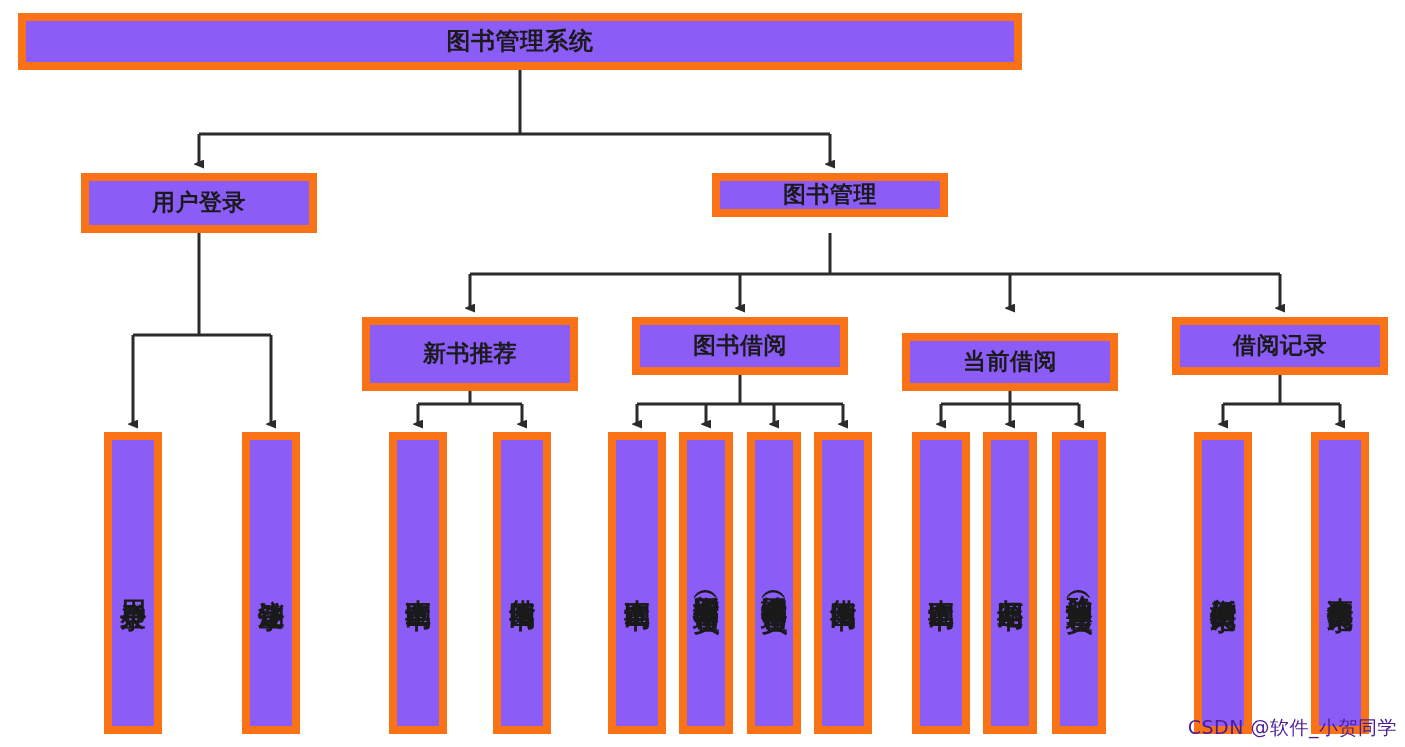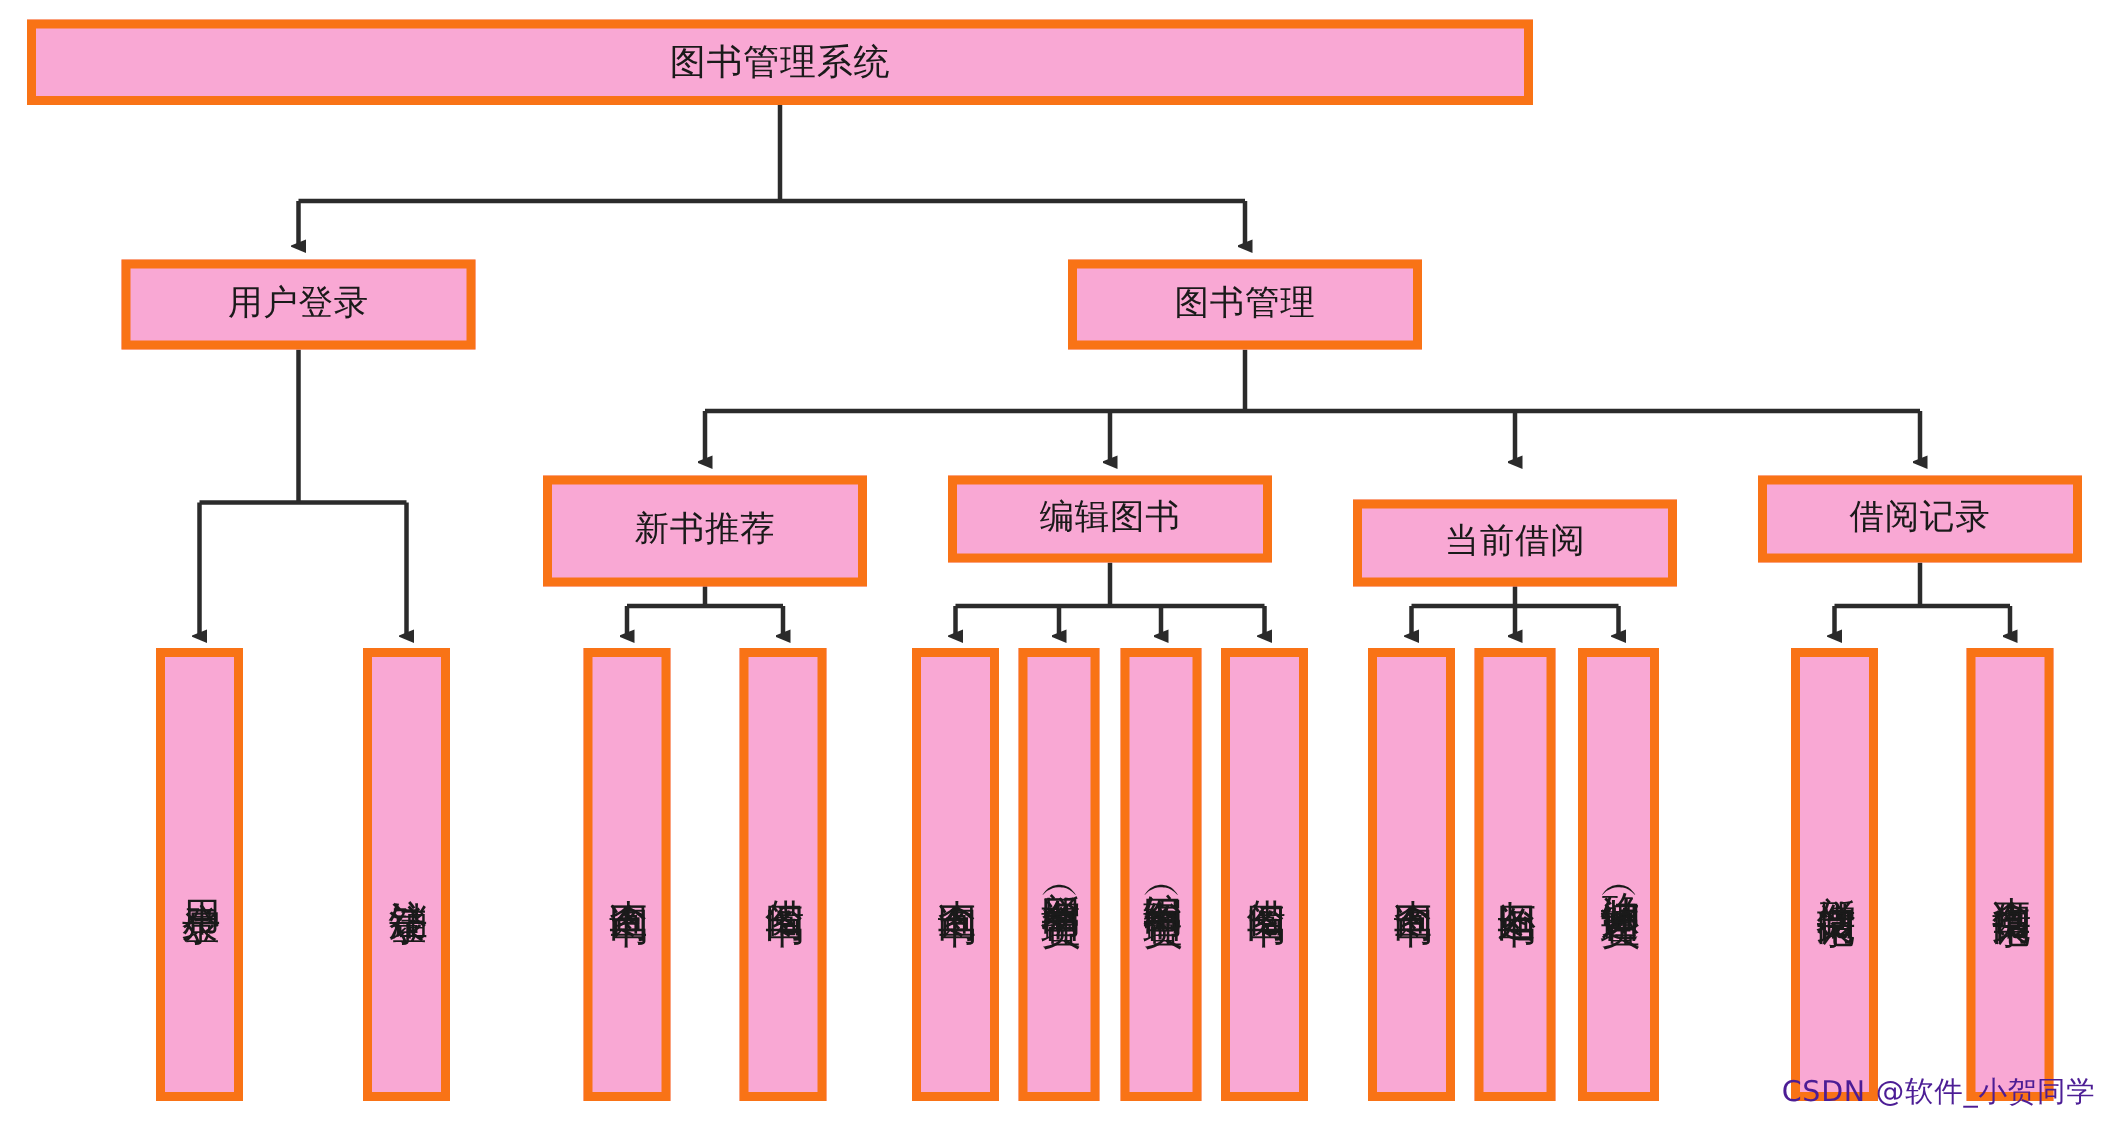--- a/index.html
+++ b/index.html
@@ -22,26 +22,27 @@
     position: absolute;
     left: 0;
     top: 0;
     width: 1405px;
     height: 747px;
     pointer-events: none;
   }
   .node {
     position: absolute;
     box-sizing: border-box;
-    border: 6px solid #f97316;
-    background: #f9a8d4;
+    border: 8px solid #f97316;
+    background: #8b5cf6;
     display: flex;
     align-items: center;
     justify-content: center;
     color: #1a1a1a;
+    font-weight: bold;
   }
   .node .label {
     display: block;
     line-height: 1.18;
     letter-spacing: 0.5px;
   }
   
   .node.horiz .label {
     font-size: 23px;
     white-space: nowrap;
@@ -133,29 +134,29 @@
     </g>
   </svg>
 
   <div class="node horiz root" style="left:18px; top:13px; width:1004px; height:57px;">
     <span class="label">图书管理系统</span>
   </div>
 
   <div class="node horiz" style="left:81px; top:173px; width:236px; height:60px;">
     <span class="label">用户登录</span>
   </div>
-  <div class="node horiz" style="left:712px; top:173px; width:236px; height:60px;justify-content:center;">
+  <div class="node horiz" style="left:712px; top:173px; width:236px; height:44px;justify-content:center;">
     <span class="label">图书管理</span>
   </div>
 
   <div class="node horiz" style="left:362px; top:317px; width:216px; height:74px;">
     <span class="label">新书推荐</span>
   </div>
   <div class="node horiz" style="left:632px; top:317px; width:216px; height:58px;">
-    <span class="label">编辑图书</span>
+    <span class="label">图书借阅</span>
   </div>
   <div class="node horiz" style="left:902px; top:333px; width:216px; height:58px;">
     <span class="label">当前借阅</span>
   </div>
   <div class="node horiz" style="left:1172px; top:317px; width:216px; height:58px;text-align:right;">
     <span class="label">借阅记录</span>
   </div>
 
   <div class="node vert" style="left:104px; top:432px; width:58px; height:302px;">
     <span class="label">用户登录</span>

